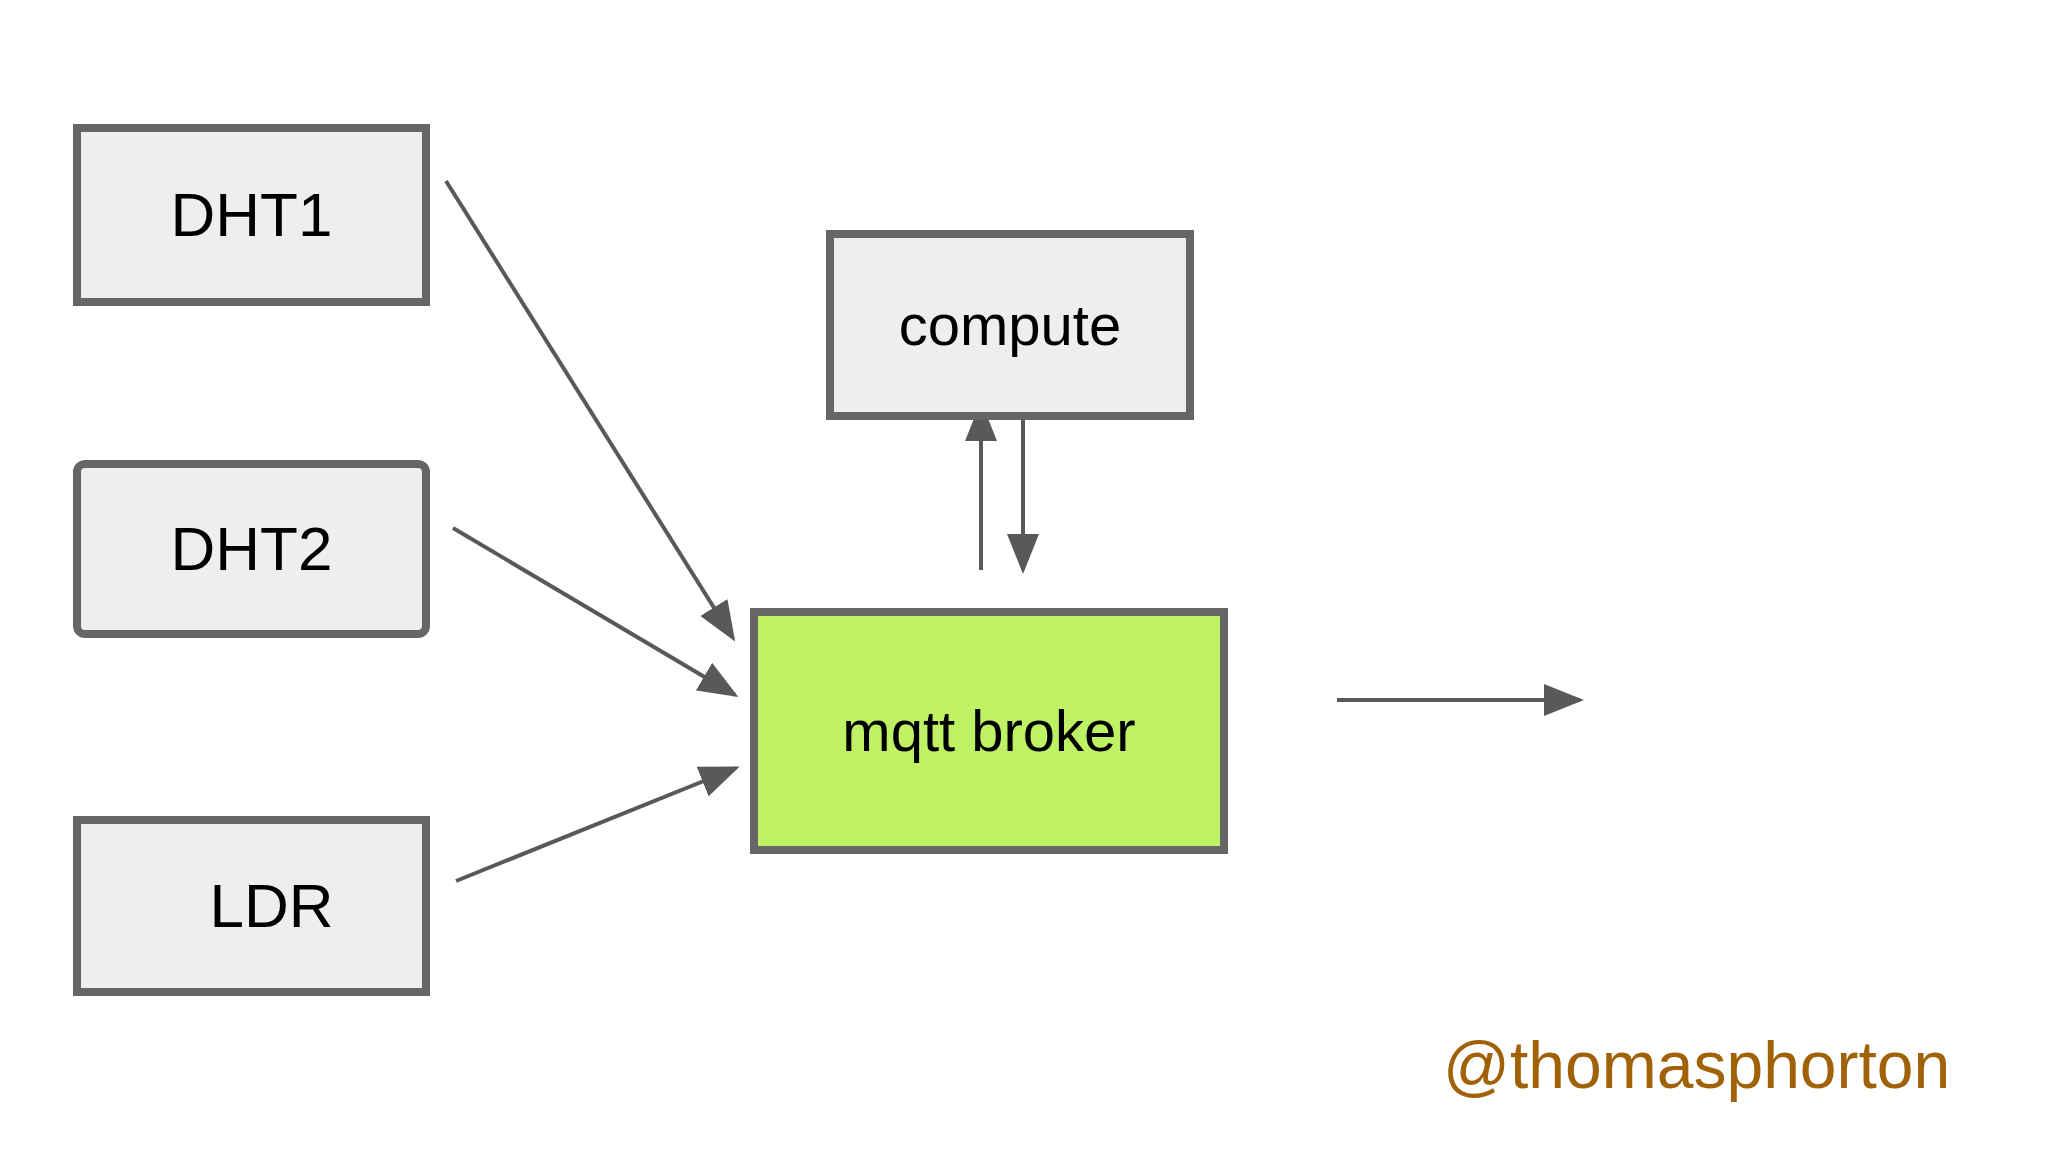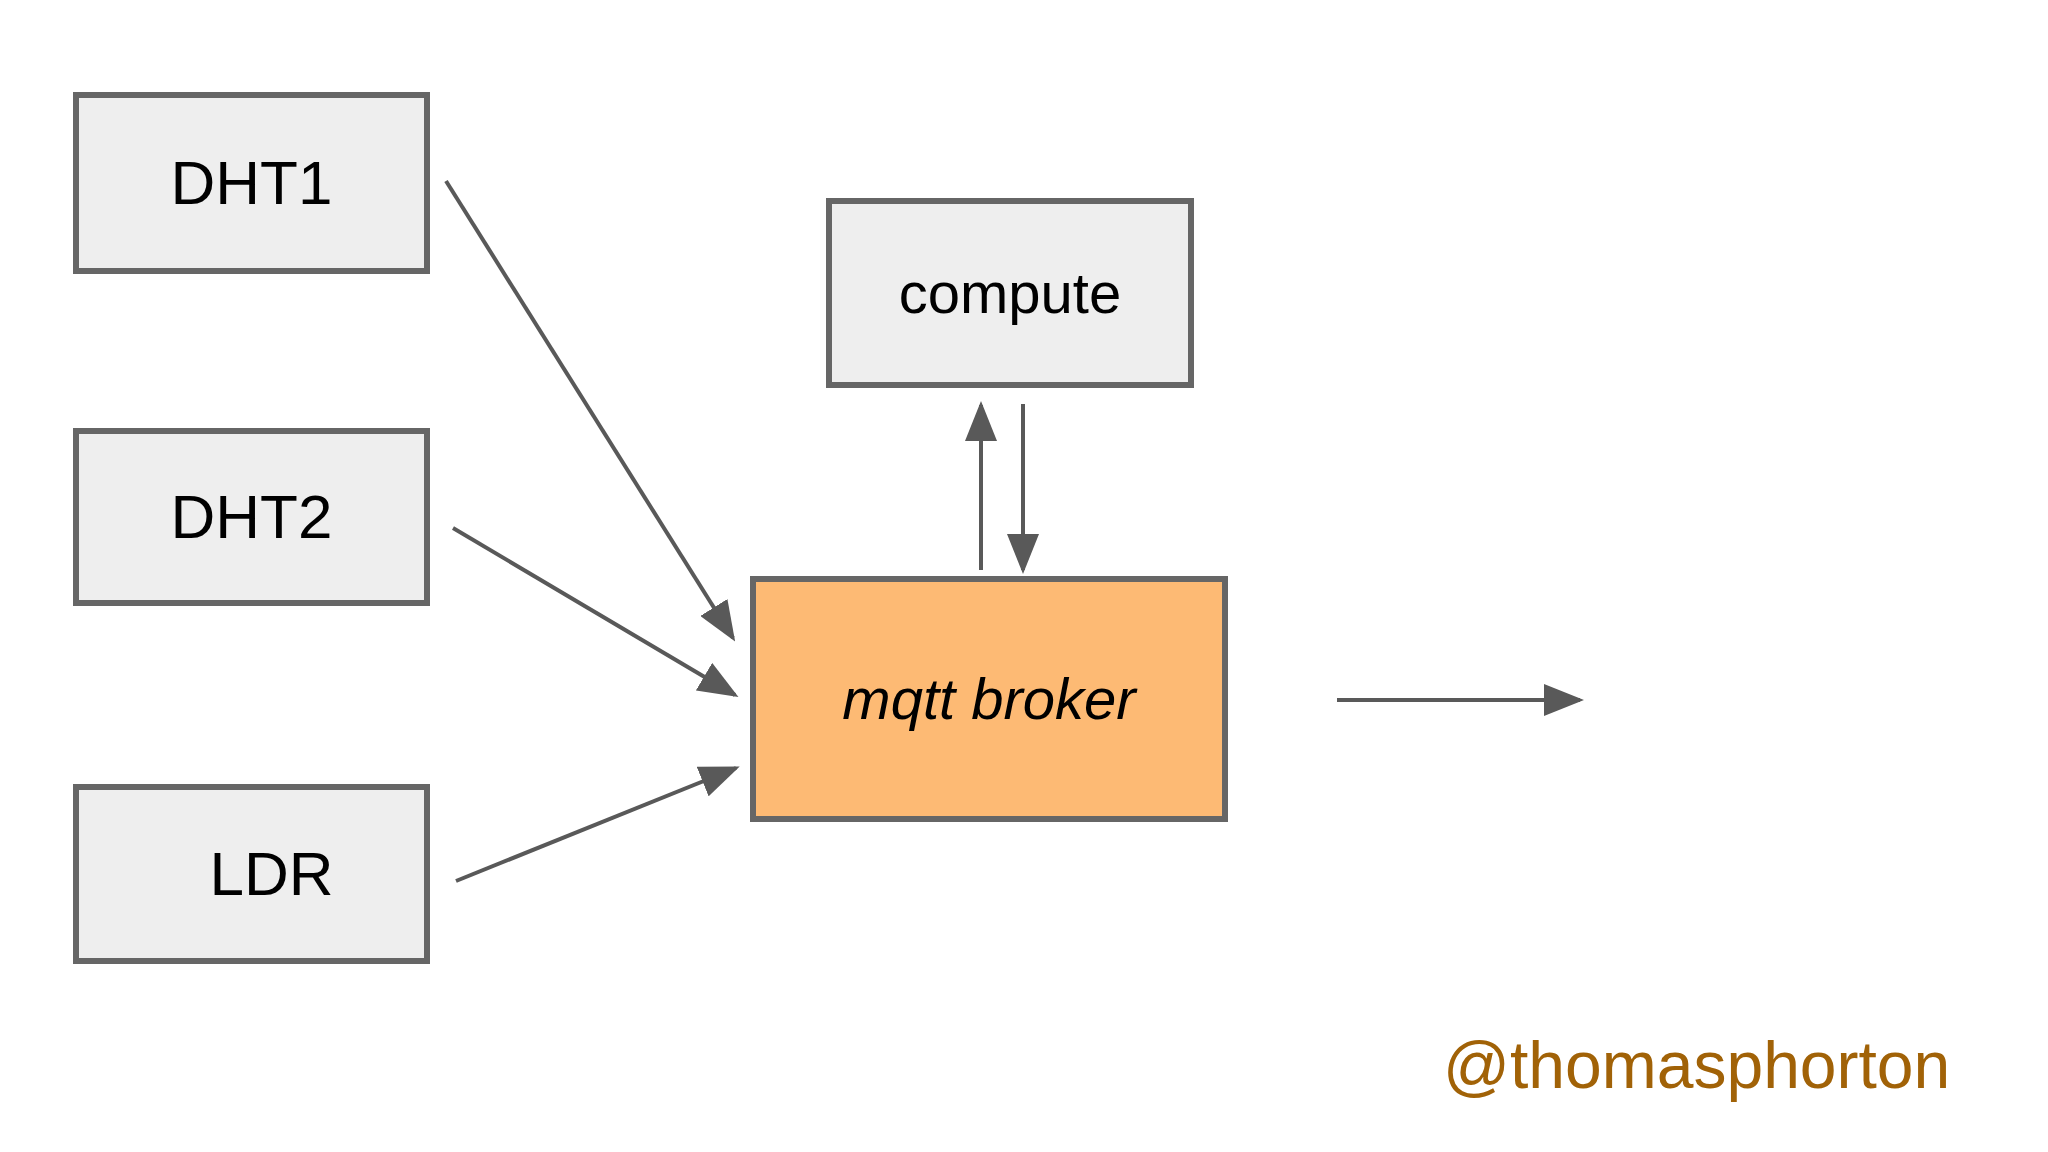--- a/index.html
+++ b/index.html
@@ -15,24 +15,25 @@
     position: relative;
     width: 2048px;
     height: 1152px;
     background: #ffffff;
     overflow: hidden;
   }
   .node {
     position: absolute;
     box-sizing: border-box;
     background: #eeeeee;
-    border: 6px solid #b91c1c;
+    border: 8px solid #b91c1c;
     display: flex;
     align-items: center;
     justify-content: center;
+    margin-top: 32px;
   }
   .node-label {
     color: #000000;
     font-family: "Liberation Sans", sans-serif;
     font-weight: 400;
     line-height: 1;
     white-space: nowrap;
   }
   #edges {
     position: absolute;
@@ -69,32 +70,32 @@
         <line x1="981" y1="570" x2="981" y2="405" stroke="#595959" stroke-width="4" marker-end="url(#arrowhead)"></line>
         <line x1="1023" y1="404" x2="1023" y2="570" stroke="#595959" stroke-width="4" marker-end="url(#arrowhead)"></line>
         <line x1="1337" y1="700" x2="1580" y2="700" stroke="#595959" stroke-width="4" marker-end="url(#arrowhead)"></line>
       </g>
   </svg>
 
   <div class="node" style="left: 73px; top: 92px; width: 357px; height: 182px; background: rgb(238, 238, 238); border-color: rgb(102, 102, 102);">
     <span class="node-label" style="font-size: 62px; color: rgb(0, 0, 0);">DHT1</span>
   </div>
 
-  <div class="node" style="left: 73px; top: 428px; width: 357px; height: 178px; background: rgb(238, 238, 238); border-color: rgb(102, 102, 102);">
+  <div class="node" style="left: 73px; top: 428px; width: 357px; height: 178px; background: rgb(238, 238, 238); border-color: rgb(102, 102, 102); border-radius: 12px;">
     <span class="node-label" style="font-size: 62px; color: rgb(0, 0, 0);">DHT2</span>
   </div>
 
   <div class="node" style="left: 73px; top: 784px; width: 357px; height: 180px; background: rgb(238, 238, 238); border-color: rgb(102, 102, 102); padding-left: 40px;">
     <span class="node-label" style="font-size: 62px; color: rgb(0, 0, 0);">LDR</span>
   </div>
 
   <div class="node" style="left: 826px; top: 198px; width: 368px; height: 190px; background: rgb(238, 238, 238); border-color: rgb(102, 102, 102);">
     <span class="node-label" style="font-size: 58px; color: rgb(0, 0, 0);">compute</span>
   </div>
 
-  <div class="node" style="left: 750px; top: 576px; width: 478px; height: 246px; background: #fdba74; border-color: rgb(102, 102, 102); font-style: italic;">
+  <div class="node" style="left: 750px; top: 576px; width: 478px; height: 246px; background: #bef264; border-color: rgb(102, 102, 102);">
     <span class="node-label" style="font-size: 58px; color: rgb(0, 0, 0);">mqtt broker</span>
   </div>
 
 
   <div class="watermark" style="left: 1443px; top: 1032px; font-size: 66px; color: #a16207;">@thomasphorton</div>
 
 </div>
 
 </body></html>

